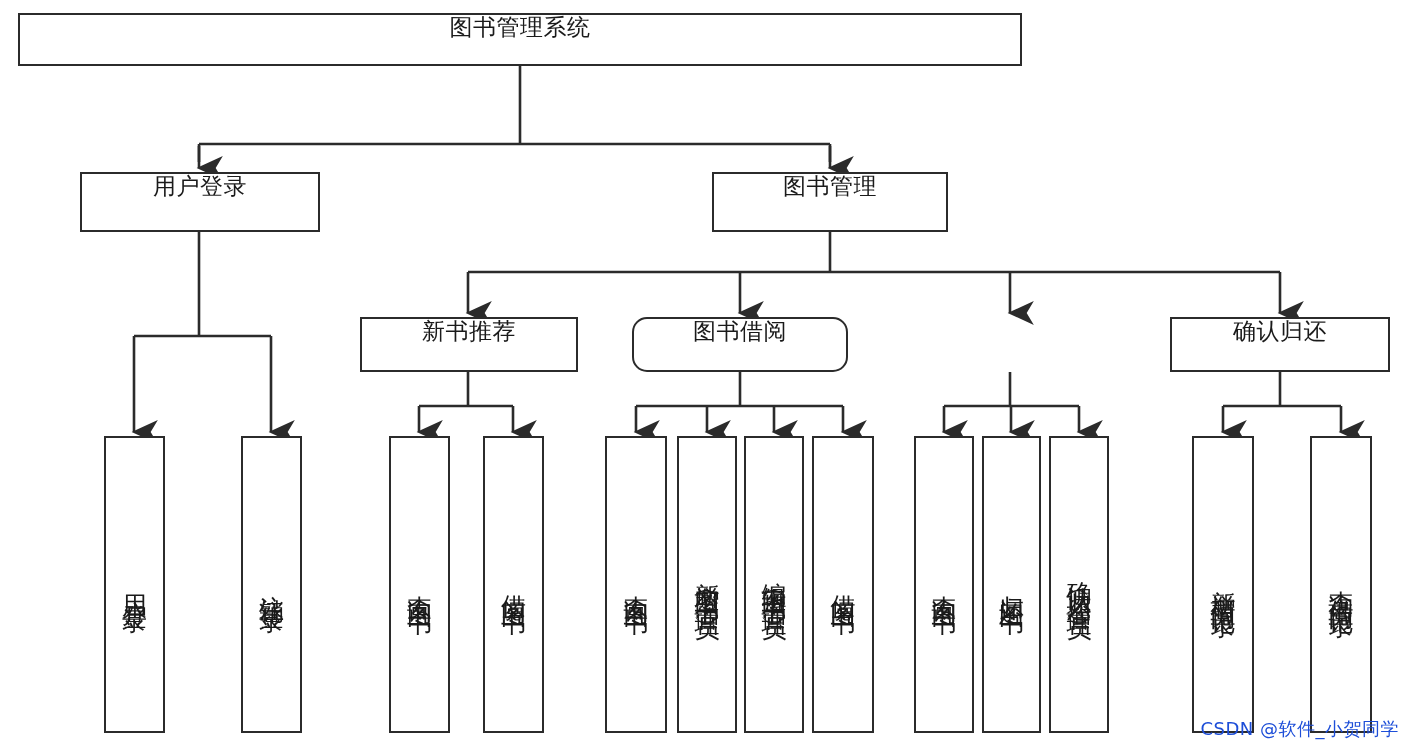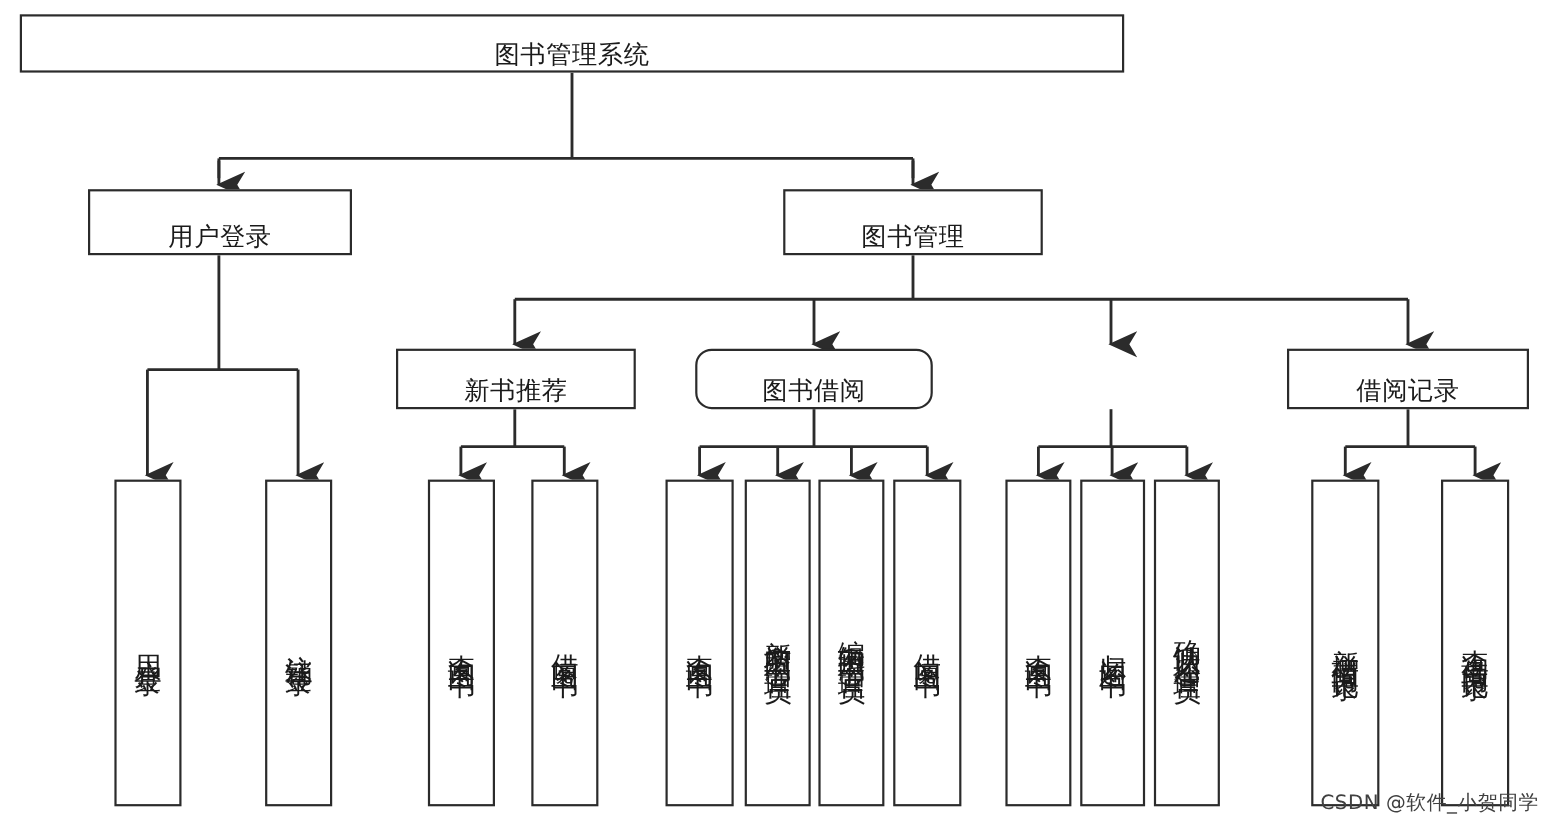--- a/index.html
+++ b/index.html
@@ -24,21 +24,21 @@
     width: 1405px;
     height: 747px;
     pointer-events: none;
   }
   .node {
     position: absolute;
     box-sizing: border-box;
     background: #ffffff;
     border: 2px solid #2b2b2b;
     display: flex;
-    align-items: flex-end;
+    align-items: flex-start;
     justify-content: center;
     z-index: 2;
   }
   .node-label {
     color: #1a1a1a;
     line-height: 1.12;
     text-align: center;
     white-space: nowrap;
   }
   .node.horiz .node-label {
@@ -58,21 +58,21 @@
     font-size: 25px;
     letter-spacing: 5px;
     line-height: 1;
     white-space: nowrap;
   }
   #watermark {
     position: absolute;
     right: 6px;
     bottom: 6px;
     font-size: 18px;
-    color: #404040;
+    color: #1d4ed8;
     letter-spacing: 0.5px;
     z-index: 3;
     white-space: nowrap;
   }
 </style>
 </head>
 <body>
 
 <div id="canvas">
 
@@ -165,21 +165,21 @@
     <span class="node-label">图书管理</span>
   </div>
 
   <div class="node horiz" style="left:360px; top:317px; width:218px; height:55px;">
     <span class="node-label">新书推荐</span>
   </div>
   <div class="node horiz" style="left:632px; top:317px; width:216px; height:55px;border-radius:15px;">
     <span class="node-label">图书借阅</span>
   </div>
   <div class="node horiz" style="left:1170px; top:317px; width:220px; height:55px;">
-    <span class="node-label">借阅记录</span>
+    <span class="node-label">确认归还</span>
   </div>
 
   <div class="node vert" style="left:104px; top:436px; width:61px; height:297px;">
     <span class="node-label">用户登录</span>
   </div>
   <div class="node vert" style="left:241px; top:436px; width:61px; height:297px;">
     <span class="node-label">注销登录</span>
   </div>
 
   <div class="node vert" style="left:389px; top:436px; width:61px; height:297px;">

